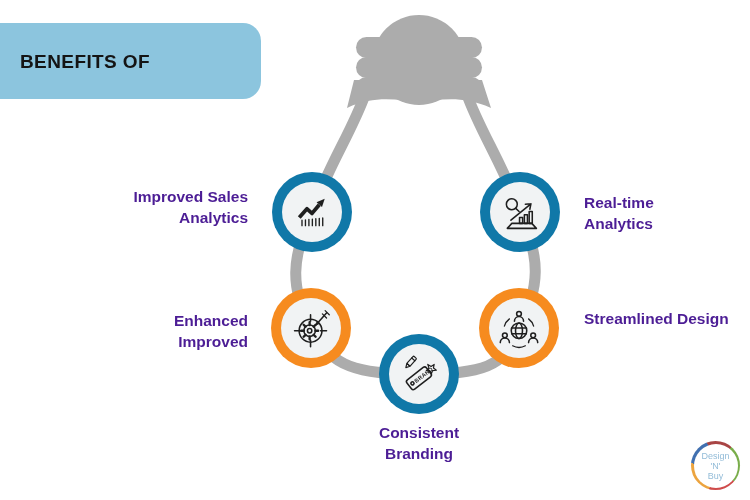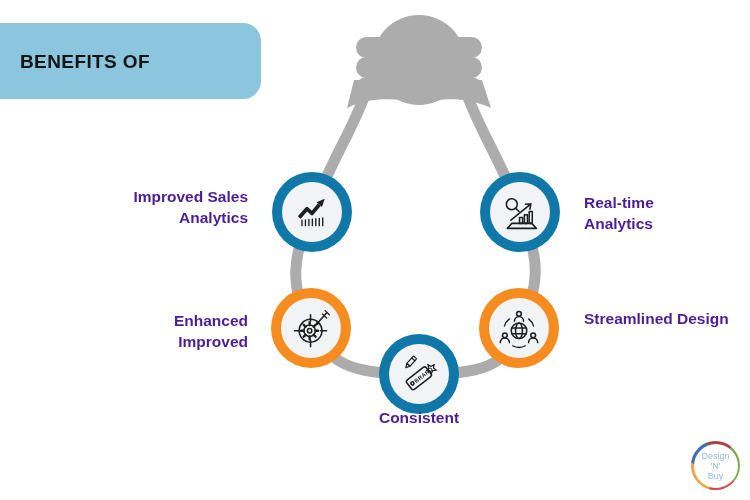--- a/index.html
+++ b/index.html
@@ -140,22 +140,23 @@
     <div>Real-time</div>
     <div>Analytics</div>
   </div>
   <div class="label label-right" style="right:502px;top:310px">
     <div>Enhanced</div>
     <div>Improved</div>
   </div>
   <div class="label" style="left:584px;top:308px">
     <div>Streamlined Design</div>
   </div>
-  <div class="label label-center" style="left:319px;top:407px;width:200px">
+  <div class="label label-center" style="left:319px;top:422px;width:200px">
     <div>Consistent</div>
+    <div>Branding</div>
   </div>
 
   <div class="logo" style="background: conic-gradient(from -20deg, rgb(168, 68, 68) 0deg, rgb(168, 68, 68) 60deg, rgb(121, 173, 74) 60deg, rgb(121, 173, 74) 150deg, rgb(207, 75, 75) 150deg, rgb(207, 75, 75) 215deg, rgb(236, 164, 63) 215deg, rgb(236, 164, 63) 295deg, rgb(65, 112, 176) 295deg, rgb(65, 112, 176) 360deg);">
     <div class="logo-inner">
       <div class="logo-line">Design</div>
       <div class="logo-line">'N'</div>
       <div class="logo-line">Buy</div>
     </div>
   </div>
 

